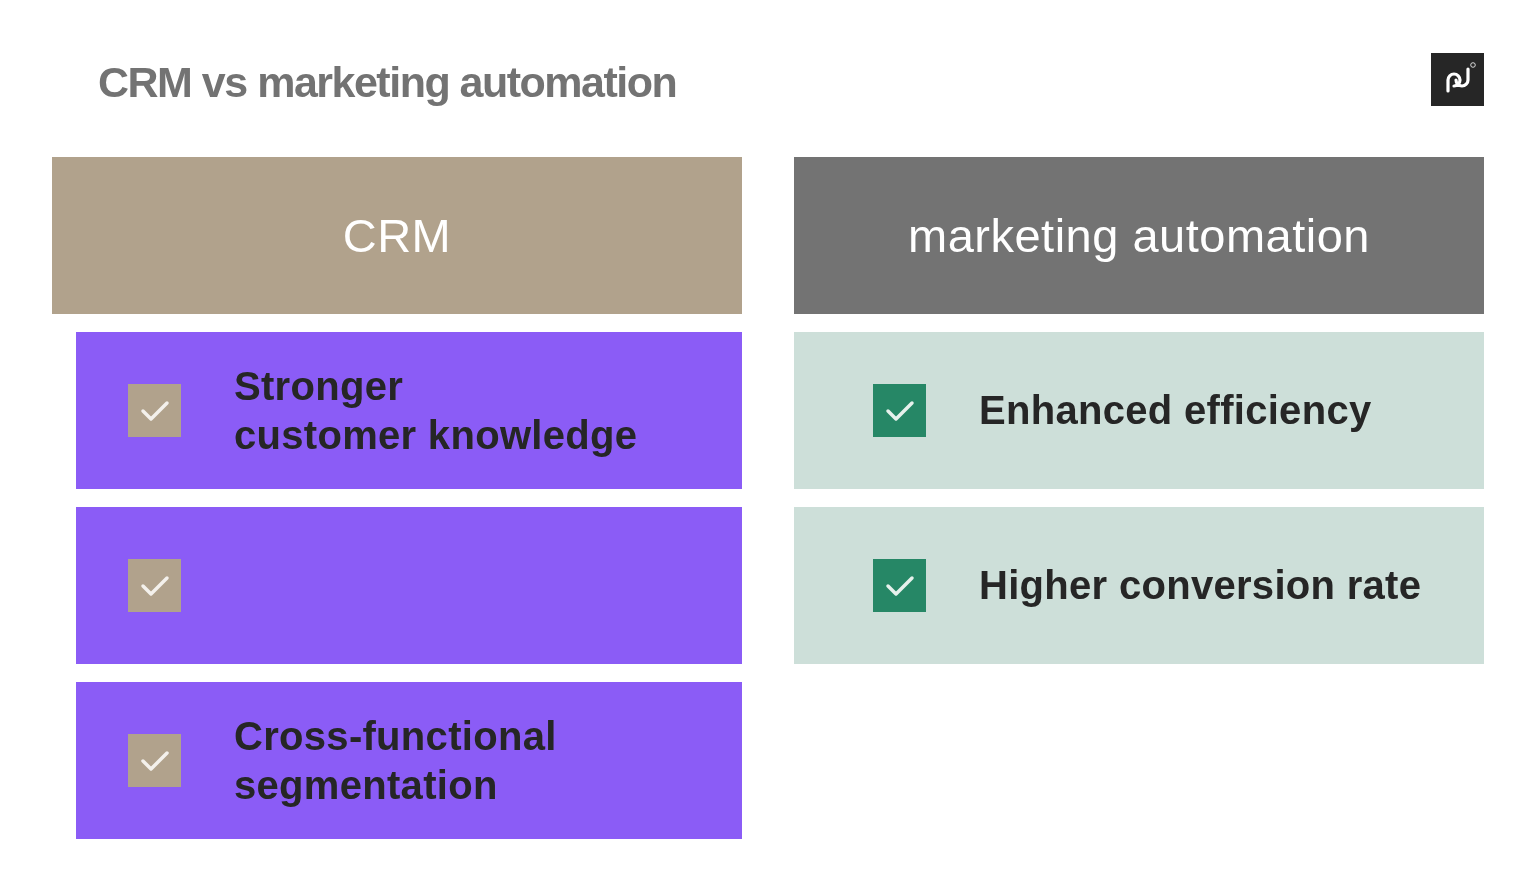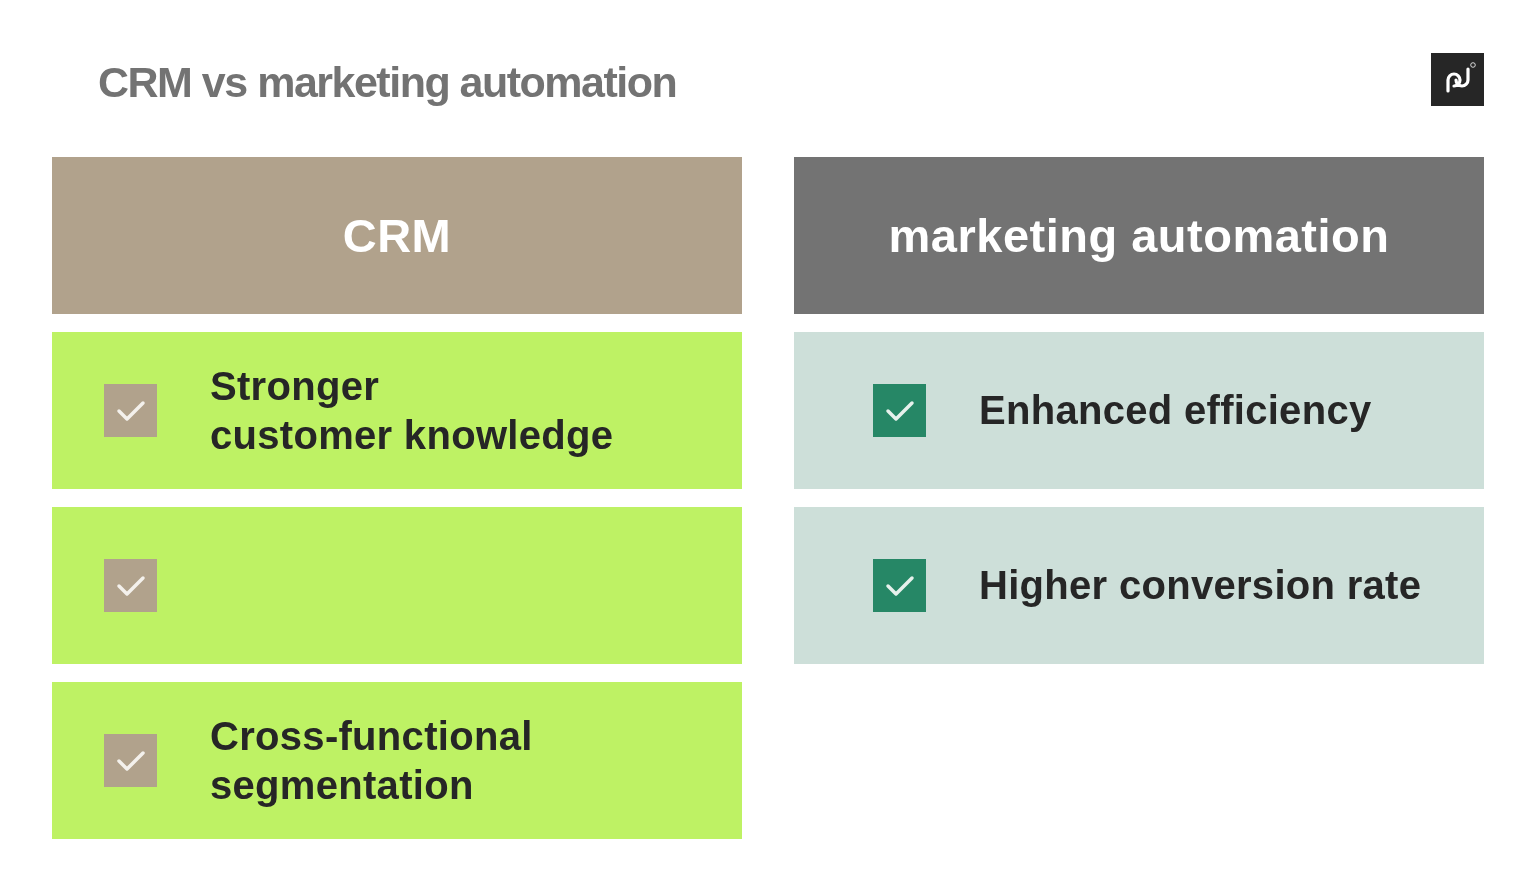--- a/index.html
+++ b/index.html
@@ -19,28 +19,28 @@
     .logo {
       position: absolute; left: 1431px; top: 53px;
       width: 53px; height: 53px; background: #262626;
       display: flex; align-items: center; justify-content: center;
     }
     .col { position: absolute; top: 157px; width: 690px; }
     .col.left { left: 52px; }
     .col.right { left: 794px; }
     .col-header {
       height: 157px; display: flex; align-items: center; justify-content: center;
-      color: #ffffff; font-size: 47px; font-weight: 700; letter-spacing: 0.5px;
+      color: #ffffff; font-size: 47px; font-weight: 400; letter-spacing: 0.5px;
     }
     .left .col-header { background: #b1a28c; }
     .right .col-header { background: #737373; }
     .item {
       height: 157px; margin-top: 18px; display: flex; align-items: center;
     }
-    .left .item { background: #bef264; }
+    .left .item { background: #8b5cf6; margin-left: 24px; }
     .right .item { background: #cddfd9; padding-left: 27px; }
     .check {
       width: 53px; height: 53px; margin-left: 52px; flex: 0 0 53px;
       display: flex; align-items: center; justify-content: center;
     }
     .left .check { background: #b1a28c; }
     .right .check { background: #268766; }
     .item-text {
       margin-left: 53px; font-size: 40px; font-weight: 700; line-height: 49px;
       color: #262626; letter-spacing: 0.3px; white-space: pre-line;

